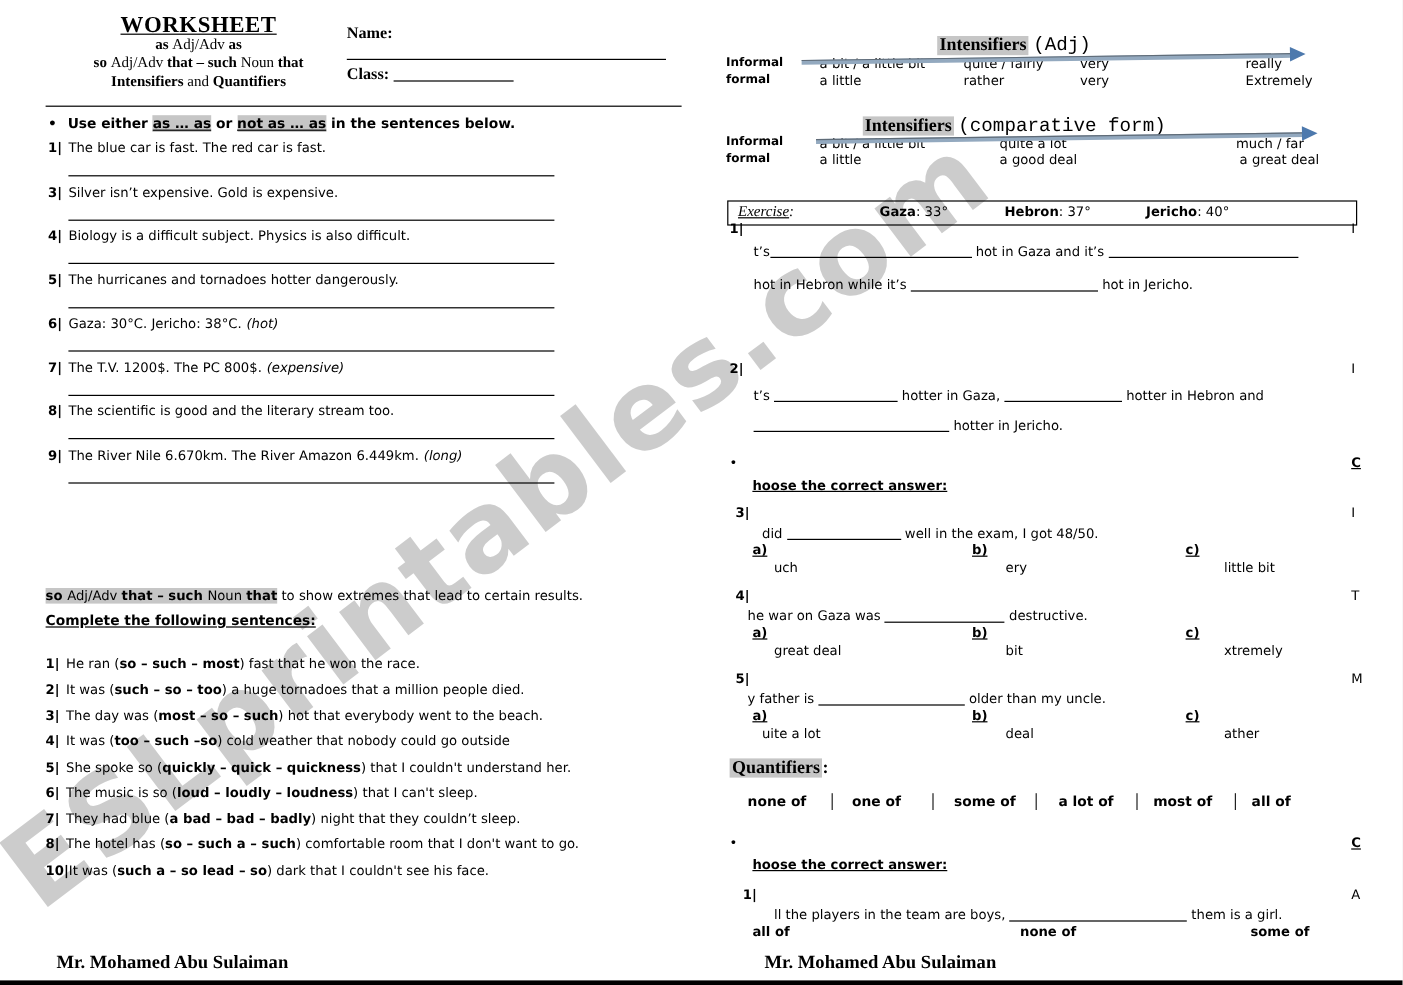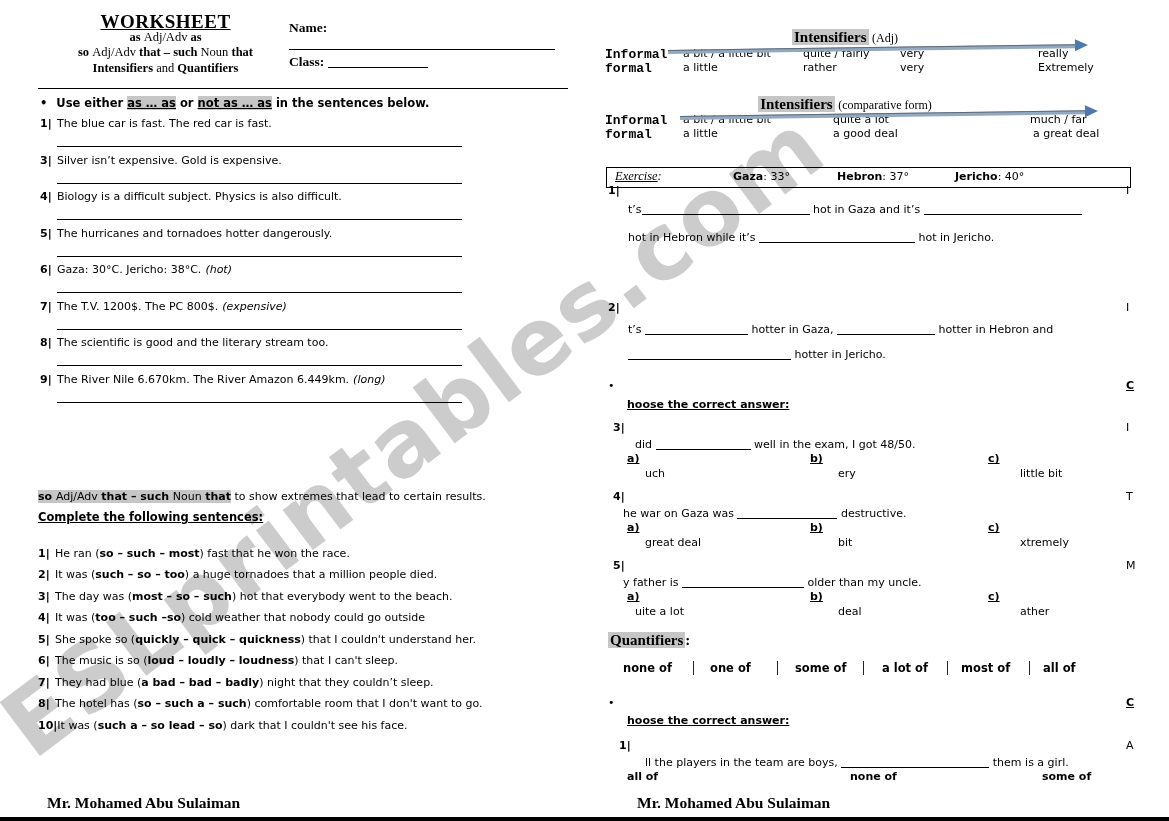--- a/index.html
+++ b/index.html
@@ -38,26 +38,26 @@
   .s2-line{line-height:21.45px;white-space:nowrap;}
   .footer{position:absolute;font-family:"Liberation Serif",serif;font-size:15.5px;font-weight:bold;white-space:nowrap;}
   .footer-left{left:47px;top:794px;}
   .footer-right{left:32px;top:794px;}
 
   
   .col-right{position:absolute;left:605px;top:0;width:530px;height:821px;}
   .rrow{position:absolute;left:0;width:527px;white-space:nowrap;}
   .ttl{width:480px;text-align:center;}
   .ttl-main{font-family:"Liberation Serif",serif;font-size:15px;font-weight:bold;background:#c6c6c6;padding:0 2px;}
-  .ttl-sub{font-family:Liberation Serif, serif;font-size:12px;}
+  .ttl-sub{font-family:Liberation Mono, monospace;font-size:16px;}
   .arrow{position:absolute;height:13px;transform:rotate(-0.8deg);}
   .arrow .shaft{position:absolute;left:0;right:11px;top:5px;height:3px;background:#93a9bf;border-top:1px solid #5f6b77;}
   .arrow .head{position:absolute;right:0;top:0;width:0;height:0;
                border-left:13px solid #4d79ad;border-top:6px solid transparent;border-bottom:6px solid transparent;}
-  .ilab{position:absolute;top:0;font-weight:bold;font-size:13px;font-family:Liberation Mono, monospace;}
+  .ilab{position:absolute;top:0;font-weight:bold;font-size:10px;}
   .iv{position:absolute;top:0;}
   .exbox{position:absolute;left:1px;top:167px;width:523px;height:19px;border:1.3px solid #000;}
   .ex-label{position:absolute;left:8px;top:1px;font-family:"Liberation Serif",serif;font-size:12.5px;font-style:italic;}
   .city{position:absolute;top:2px;}
   .stray{position:absolute;left:521px;}
   .strayC{position:absolute;left:521px;font-weight:bold;text-decoration:underline;}
   .ol{position:absolute;top:0;font-weight:bold;text-decoration:underline;}
   .ov{position:absolute;top:0;}
   .qw{position:absolute;top:0;font-weight:bold;font-size:11.5px;}
   .qsep{position:absolute;top:0;height:14px;border-left:1.2px solid #222;}

